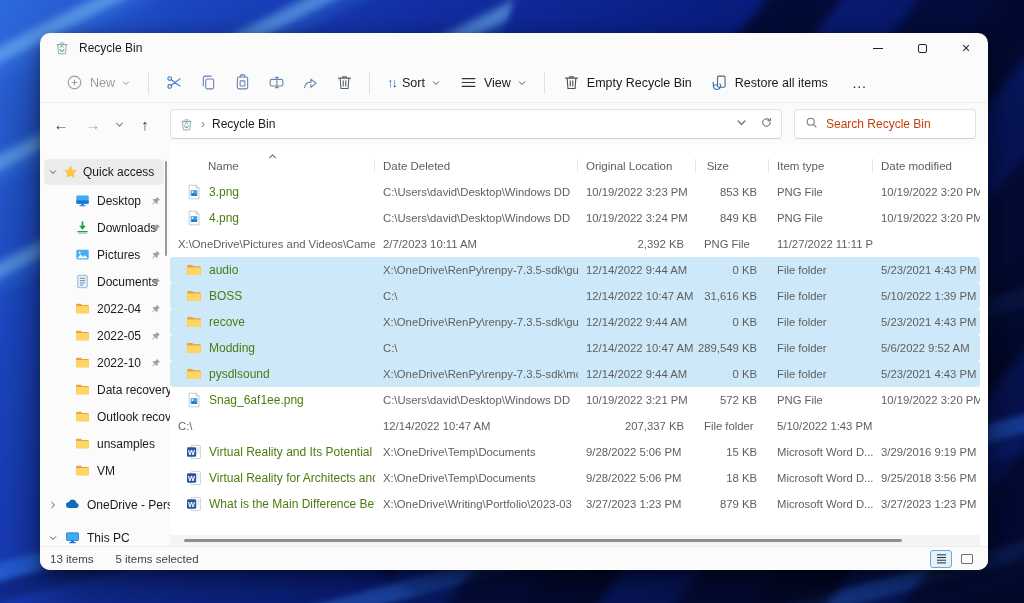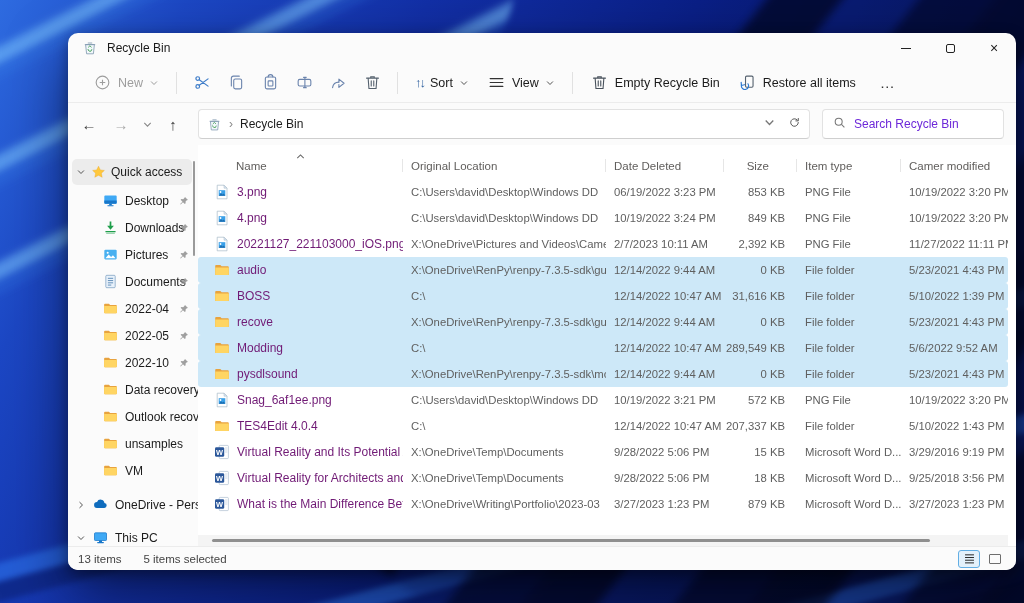--- a/index.html
+++ b/index.html
@@ -17,21 +17,21 @@
     background:repeating-linear-gradient(180deg, rgba(0,0,0,0) 0 34px, rgba(45,115,235,.6) 40px 52px, rgba(10,30,110,.55) 58px 72px, rgba(0,0,0,0) 78px 122px);
     filter:blur(2px); }
   .r3 { right:-220px; top:-100px; width:680px; height:950px; transform:rotate(38deg); opacity:.92;
     background:repeating-linear-gradient(90deg, rgba(3,8,40,.85) 0 60px, rgba(12,32,125,.35) 60px 120px, rgba(4,10,50,.8) 120px 180px);
     filter:blur(4px); }
 
   
   .window { position:absolute; left:40px; top:33px; width:948px; height:537px;
     background:#fbfbfb; border-radius:10px; overflow:hidden;
     box-shadow:0 24px 60px rgba(0,0,0,.5), 0 4px 14px rgba(0,0,0,.35);
-    font-size:12px; color:#1b1b1b;margin-left:28px; }
+    font-size:12px; color:#1b1b1b; }
 
   
   .titlebar { height:30px; display:flex; align-items:center; padding-left:14px; }
   .app-icon { width:16px; height:16px; margin-right:9px; display:inline-flex; }
   .app-icon svg, .fic svg, .sic svg, .pin svg { width:100%; height:100%; display:block; }
   .title { font-size:12px; }
   .win-controls { margin-left:auto; display:flex; height:100%; }
   .wc { width:44px; height:100%; display:flex; align-items:center; justify-content:center; color:#222; font-size:14px; }
   .wc-min { width:10px; height:1px; background:#222; display:block; }
   .wc-max { width:9px; height:9px; border:1px solid #222; border-radius:2px; display:block; }
@@ -57,21 +57,21 @@
   .nav-btn svg { width:11px; height:11px; }
   .addressbar { flex:0 0 612px; height:30px; margin-left:8px; background:#fff; border:1px solid #e2e2e2;
     border-bottom-color:#cfcfcf; border-radius:4px; display:flex; align-items:center; padding:0 8px; gap:7px; }
   .addr-crumb { font-size:12px; }
   .addr-chev { color:#8a8a8a; font-size:12px; }
   .addr-right { margin-left:auto; display:flex; align-items:center; gap:12px; color:#555; }
   .addr-right svg { width:13px; height:13px; }
   .searchbox { margin-left:10px; flex:1; height:30px; background:#fff; border:1px solid #e2e2e2;
     border-bottom-color:#cfcfcf; border-radius:4px; display:flex; align-items:center; padding:0 10px; gap:8px; }
   .searchbox svg { width:13px; height:13px; }
-  .search-ph { color:#6d28d9; font-size:12px; }
+  .search-ph { color:#c2410c; font-size:12px; }
 
   
   .body { position:relative; display:flex; height:401px; }
 
   
   .sidebar { position:relative; width:130px; flex:0 0 130px; padding-top:14px; overflow:hidden; }
   .side-header { display:flex; align-items:center; height:26px; margin:0 6px 2px 4px; padding-left:4px; gap:5px;
     background:#ececec; border-radius:5px; }
   .side-header .schev { width:10px; height:10px; color:#555; display:inline-flex; }
   .schev svg { width:10px; height:10px; }
@@ -86,29 +86,29 @@
   .side-scrollbar { position:absolute; right:3px; top:16px; width:2px; height:95px; background:#9a9a9a; border-radius:2px; }
 
   
   .list { position:relative; flex:1; background:#fff; padding:7px 8px 0 0; }
   .list-header { display:grid; grid-template-columns:205px 203px 118px 73px 104px 1fr; height:27px;
     align-items:center; color:#605e5c; font-size:11.5px; }
   .hcell { position:relative; padding-left:8px; height:100%; display:flex; align-items:center; }
   .hcell::after { content:''; position:absolute; right:0; top:7px; bottom:7px; width:1px; background:#e6e6e6; }
   .hcell:last-child::after { display:none; }
   .h-name { padding-left:38px; }
-  .h-size { justify-content:flex-end; padding-right:28px; }
+  .h-size { justify-content:flex-end; padding-right:40px; }
   .sortmark { position:absolute; top:-1px; left:50%; margin-left:-6px; color:#666; }
   .sortmark svg { width:11px; height:11px; }
 
   .row { display:grid; grid-template-columns:205px 203px 118px 73px 104px 1fr; height:26px; align-items:center;
     border-radius:3px; }
   .row.selected { background:#cde8f8; }
   .cell { white-space:nowrap; overflow:hidden; font-size:11.3px; color:#5f5f5f; padding-left:8px; }
-  .c-name { display:flex; align-items:center; gap:7px; padding-left:16px; font-size:12px; color:#701a75; }
+  .c-name { display:flex; align-items:center; gap:7px; padding-left:16px; font-size:12px; color:#4d7c0f; }
   .fic { width:16px; height:16px; flex:0 0 16px; }
   .fname { white-space:nowrap; overflow:hidden; }
   .c-size { text-align:right; padding-right:12px; padding-left:0; }
 
   .hscroll { position:absolute; left:0; right:8px; bottom:0; height:11px; background:#f4f4f4; display:flex; align-items:center; }
   .hthumb { margin-left:14px; width:718px; height:3px; background:#8f8f8f; border-radius:2px; }
 
   
   .statusbar { height:24px; display:flex; align-items:center; padding:0 10px; gap:22px;
     font-size:11.5px; color:#444; background:#fbfbfb; border-top:1px solid #ececec; }
@@ -483,51 +483,51 @@
 
       <section class="list">
         <div class="list-header">
           <div class="hcell h-name">
             <span class="sortmark"><svg viewBox="0 0 12 12" fill="none" stroke="currentColor" stroke-width="1.1">
                   <path d="M2.5 7.8L6 4.2l3.5 3.6"></path>
                 </svg></span>
             <span>Name</span>
           </div>
           <div class="hcell">
+              <span>Date Deleted</span>
+            </div>
+          <div class="hcell">
               <span>Original Location</span>
-            </div>
-          <div class="hcell">
-              <span>Date Deleted</span>
             </div>
           <div class="hcell h-size">
               <span>Size</span>
             </div>
           <div class="hcell">
               <span>Item type</span>
             </div>
           <div class="hcell">
-              <span>Camer modified</span>
+              <span>Date modified</span>
             </div>
         </div>
         <div id="rows">
             <div class="row">
               <div class="cell c-name">
                 <span class="fic">
                   <svg viewBox="0 0 16 16">
                     <path d="M3.2 1.2h6.8l3 3v10.6H3.2z" fill="#fff" stroke="#a8bac8" stroke-width=".7"></path>
                     <path d="M10 1.2l3 3H10z" fill="#d8e6f2" stroke="#a8bac8" stroke-width=".5"></path>
                     <rect x="4.7" y="6.2" width="6.6" height="5.6" fill="#3aa0e8"></rect>
                     <circle cx="6.5" cy="8" r=".9" fill="#fff"></circle>
                     <path d="M4.7 11.8l2.4-2.6 1.5 1.4 1.3-1.1 1.4 2.3z" fill="#1c6fb2"></path>
                   </svg>
                 </span>
                 <span class="fname">3.png</span>
               </div>
               <div class="cell c-loc">C:\Users\david\Desktop\Windows DD</div>
-              <div class="cell c-del">06/19/2022 3:23 PM</div>
+              <div class="cell c-del">10/19/2022 3:23 PM</div>
               <div class="cell c-size">853 KB</div>
               <div class="cell c-type">PNG File</div>
               <div class="cell c-mod">10/19/2022 3:20 PM</div>
             </div>
             <div class="row">
               <div class="cell c-name">
                 <span class="fic">
                   <svg viewBox="0 0 16 16">
                     <path d="M3.2 1.2h6.8l3 3v10.6H3.2z" fill="#fff" stroke="#a8bac8" stroke-width=".7"></path>
                     <path d="M10 1.2l3 3H10z" fill="#d8e6f2" stroke="#a8bac8" stroke-width=".5"></path>
@@ -538,147 +538,126 @@
                 </span>
                 <span class="fname">4.png</span>
               </div>
               <div class="cell c-loc">C:\Users\david\Desktop\Windows DD</div>
               <div class="cell c-del">10/19/2022 3:24 PM</div>
               <div class="cell c-size">849 KB</div>
               <div class="cell c-type">PNG File</div>
               <div class="cell c-mod">10/19/2022 3:20 PM</div>
             </div>
             <div class="row">
+              <div class="cell c-loc">X:\OneDrive\Pictures and Videos\Camer...</div>
+              <div class="cell c-del">2/7/2023 10:11 AM</div>
+              <div class="cell c-size">2,392 KB</div>
+              <div class="cell c-type">PNG File</div>
+              <div class="cell c-mod">11/27/2022 11:11 PM</div>
+            </div>
+            <div class="row selected">
+              <div class="cell c-name">
+                <span class="fic">
+                  <svg viewBox="0 0 16 16">
+                    <path d="M1.2 3.8c0-.5.4-.9.9-.9h3.8c.3 0 .5.1.7.3l1 1.1h6.3c.5 0 .9.4.9.9v7c0 .5-.4.9-.9.9H2.1c-.5 0-.9-.4-.9-.9z" fill="#e8a33e"></path>
+                    <path d="M1.2 5.4h13.6v6.8c0 .5-.4.9-.9.9H2.1c-.5 0-.9-.4-.9-.9z" fill="#ffd563"></path>
+                  </svg>
+                </span>
+                <span class="fname">audio</span>
+              </div>
+              <div class="cell c-loc">X:\OneDrive\RenPy\renpy-7.3.5-sdk\gui\...</div>
+              <div class="cell c-del">12/14/2022 9:44 AM</div>
+              <div class="cell c-size">0 KB</div>
+              <div class="cell c-type">File folder</div>
+              <div class="cell c-mod">5/23/2021 4:43 PM</div>
+            </div>
+            <div class="row selected">
+              <div class="cell c-name">
+                <span class="fic">
+                  <svg viewBox="0 0 16 16">
+                    <path d="M1.2 3.8c0-.5.4-.9.9-.9h3.8c.3 0 .5.1.7.3l1 1.1h6.3c.5 0 .9.4.9.9v7c0 .5-.4.9-.9.9H2.1c-.5 0-.9-.4-.9-.9z" fill="#e8a33e"></path>
+                    <path d="M1.2 5.4h13.6v6.8c0 .5-.4.9-.9.9H2.1c-.5 0-.9-.4-.9-.9z" fill="#ffd563"></path>
+                  </svg>
+                </span>
+                <span class="fname">BOSS</span>
+              </div>
+              <div class="cell c-loc">C:\</div>
+              <div class="cell c-del">12/14/2022 10:47 AM</div>
+              <div class="cell c-size">31,616 KB</div>
+              <div class="cell c-type">File folder</div>
+              <div class="cell c-mod">5/10/2022 1:39 PM</div>
+            </div>
+            <div class="row selected">
+              <div class="cell c-name">
+                <span class="fic">
+                  <svg viewBox="0 0 16 16">
+                    <path d="M1.2 3.8c0-.5.4-.9.9-.9h3.8c.3 0 .5.1.7.3l1 1.1h6.3c.5 0 .9.4.9.9v7c0 .5-.4.9-.9.9H2.1c-.5 0-.9-.4-.9-.9z" fill="#e8a33e"></path>
+                    <path d="M1.2 5.4h13.6v6.8c0 .5-.4.9-.9.9H2.1c-.5 0-.9-.4-.9-.9z" fill="#ffd563"></path>
+                  </svg>
+                </span>
+                <span class="fname">recove</span>
+              </div>
+              <div class="cell c-loc">X:\OneDrive\RenPy\renpy-7.3.5-sdk\gui\...</div>
+              <div class="cell c-del">12/14/2022 9:44 AM</div>
+              <div class="cell c-size">0 KB</div>
+              <div class="cell c-type">File folder</div>
+              <div class="cell c-mod">5/23/2021 4:43 PM</div>
+            </div>
+            <div class="row selected">
+              <div class="cell c-name">
+                <span class="fic">
+                  <svg viewBox="0 0 16 16">
+                    <path d="M1.2 3.8c0-.5.4-.9.9-.9h3.8c.3 0 .5.1.7.3l1 1.1h6.3c.5 0 .9.4.9.9v7c0 .5-.4.9-.9.9H2.1c-.5 0-.9-.4-.9-.9z" fill="#e8a33e"></path>
+                    <path d="M1.2 5.4h13.6v6.8c0 .5-.4.9-.9.9H2.1c-.5 0-.9-.4-.9-.9z" fill="#ffd563"></path>
+                  </svg>
+                </span>
+                <span class="fname">Modding</span>
+              </div>
+              <div class="cell c-loc">C:\</div>
+              <div class="cell c-del">12/14/2022 10:47 AM</div>
+              <div class="cell c-size">289,549 KB</div>
+              <div class="cell c-type">File folder</div>
+              <div class="cell c-mod">5/6/2022 9:52 AM</div>
+            </div>
+            <div class="row selected">
+              <div class="cell c-name">
+                <span class="fic">
+                  <svg viewBox="0 0 16 16">
+                    <path d="M1.2 3.8c0-.5.4-.9.9-.9h3.8c.3 0 .5.1.7.3l1 1.1h6.3c.5 0 .9.4.9.9v7c0 .5-.4.9-.9.9H2.1c-.5 0-.9-.4-.9-.9z" fill="#e8a33e"></path>
+                    <path d="M1.2 5.4h13.6v6.8c0 .5-.4.9-.9.9H2.1c-.5 0-.9-.4-.9-.9z" fill="#ffd563"></path>
+                  </svg>
+                </span>
+                <span class="fname">pysdlsound</span>
+              </div>
+              <div class="cell c-loc">X:\OneDrive\RenPy\renpy-7.3.5-sdk\mo...</div>
+              <div class="cell c-del">12/14/2022 9:44 AM</div>
+              <div class="cell c-size">0 KB</div>
+              <div class="cell c-type">File folder</div>
+              <div class="cell c-mod">5/23/2021 4:43 PM</div>
+            </div>
+            <div class="row">
               <div class="cell c-name">
                 <span class="fic">
                   <svg viewBox="0 0 16 16">
                     <path d="M3.2 1.2h6.8l3 3v10.6H3.2z" fill="#fff" stroke="#a8bac8" stroke-width=".7"></path>
                     <path d="M10 1.2l3 3H10z" fill="#d8e6f2" stroke="#a8bac8" stroke-width=".5"></path>
                     <rect x="4.7" y="6.2" width="6.6" height="5.6" fill="#3aa0e8"></rect>
                     <circle cx="6.5" cy="8" r=".9" fill="#fff"></circle>
                     <path d="M4.7 11.8l2.4-2.6 1.5 1.4 1.3-1.1 1.4 2.3z" fill="#1c6fb2"></path>
                   </svg>
                 </span>
-                <span class="fname">20221127_221103000_iOS.png</span>
-              </div>
-              <div class="cell c-loc">X:\OneDrive\Pictures and Videos\Camer...</div>
-              <div class="cell c-del">2/7/2023 10:11 AM</div>
-              <div class="cell c-size">2,392 KB</div>
-              <div class="cell c-type">PNG File</div>
-              <div class="cell c-mod">11/27/2022 11:11 PM</div>
-            </div>
-            <div class="row selected">
-              <div class="cell c-name">
-                <span class="fic">
-                  <svg viewBox="0 0 16 16">
-                    <path d="M1.2 3.8c0-.5.4-.9.9-.9h3.8c.3 0 .5.1.7.3l1 1.1h6.3c.5 0 .9.4.9.9v7c0 .5-.4.9-.9.9H2.1c-.5 0-.9-.4-.9-.9z" fill="#e8a33e"></path>
-                    <path d="M1.2 5.4h13.6v6.8c0 .5-.4.9-.9.9H2.1c-.5 0-.9-.4-.9-.9z" fill="#ffd563"></path>
-                  </svg>
-                </span>
-                <span class="fname">audio</span>
-              </div>
-              <div class="cell c-loc">X:\OneDrive\RenPy\renpy-7.3.5-sdk\gui\...</div>
-              <div class="cell c-del">12/14/2022 9:44 AM</div>
-              <div class="cell c-size">0 KB</div>
-              <div class="cell c-type">File folder</div>
-              <div class="cell c-mod">5/23/2021 4:43 PM</div>
-            </div>
-            <div class="row selected">
-              <div class="cell c-name">
-                <span class="fic">
-                  <svg viewBox="0 0 16 16">
-                    <path d="M1.2 3.8c0-.5.4-.9.9-.9h3.8c.3 0 .5.1.7.3l1 1.1h6.3c.5 0 .9.4.9.9v7c0 .5-.4.9-.9.9H2.1c-.5 0-.9-.4-.9-.9z" fill="#e8a33e"></path>
-                    <path d="M1.2 5.4h13.6v6.8c0 .5-.4.9-.9.9H2.1c-.5 0-.9-.4-.9-.9z" fill="#ffd563"></path>
-                  </svg>
-                </span>
-                <span class="fname">BOSS</span>
-              </div>
-              <div class="cell c-loc">C:\</div>
-              <div class="cell c-del">12/14/2022 10:47 AM</div>
-              <div class="cell c-size">31,616 KB</div>
-              <div class="cell c-type">File folder</div>
-              <div class="cell c-mod">5/10/2022 1:39 PM</div>
-            </div>
-            <div class="row selected">
-              <div class="cell c-name">
-                <span class="fic">
-                  <svg viewBox="0 0 16 16">
-                    <path d="M1.2 3.8c0-.5.4-.9.9-.9h3.8c.3 0 .5.1.7.3l1 1.1h6.3c.5 0 .9.4.9.9v7c0 .5-.4.9-.9.9H2.1c-.5 0-.9-.4-.9-.9z" fill="#e8a33e"></path>
-                    <path d="M1.2 5.4h13.6v6.8c0 .5-.4.9-.9.9H2.1c-.5 0-.9-.4-.9-.9z" fill="#ffd563"></path>
-                  </svg>
-                </span>
-                <span class="fname">recove</span>
-              </div>
-              <div class="cell c-loc">X:\OneDrive\RenPy\renpy-7.3.5-sdk\gui\...</div>
-              <div class="cell c-del">12/14/2022 9:44 AM</div>
-              <div class="cell c-size">0 KB</div>
-              <div class="cell c-type">File folder</div>
-              <div class="cell c-mod">5/23/2021 4:43 PM</div>
-            </div>
-            <div class="row selected">
-              <div class="cell c-name">
-                <span class="fic">
-                  <svg viewBox="0 0 16 16">
-                    <path d="M1.2 3.8c0-.5.4-.9.9-.9h3.8c.3 0 .5.1.7.3l1 1.1h6.3c.5 0 .9.4.9.9v7c0 .5-.4.9-.9.9H2.1c-.5 0-.9-.4-.9-.9z" fill="#e8a33e"></path>
-                    <path d="M1.2 5.4h13.6v6.8c0 .5-.4.9-.9.9H2.1c-.5 0-.9-.4-.9-.9z" fill="#ffd563"></path>
-                  </svg>
-                </span>
-                <span class="fname">Modding</span>
-              </div>
-              <div class="cell c-loc">C:\</div>
-              <div class="cell c-del">12/14/2022 10:47 AM</div>
-              <div class="cell c-size">289,549 KB</div>
-              <div class="cell c-type">File folder</div>
-              <div class="cell c-mod">5/6/2022 9:52 AM</div>
-            </div>
-            <div class="row selected">
-              <div class="cell c-name">
-                <span class="fic">
-                  <svg viewBox="0 0 16 16">
-                    <path d="M1.2 3.8c0-.5.4-.9.9-.9h3.8c.3 0 .5.1.7.3l1 1.1h6.3c.5 0 .9.4.9.9v7c0 .5-.4.9-.9.9H2.1c-.5 0-.9-.4-.9-.9z" fill="#e8a33e"></path>
-                    <path d="M1.2 5.4h13.6v6.8c0 .5-.4.9-.9.9H2.1c-.5 0-.9-.4-.9-.9z" fill="#ffd563"></path>
-                  </svg>
-                </span>
-                <span class="fname">pysdlsound</span>
-              </div>
-              <div class="cell c-loc">X:\OneDrive\RenPy\renpy-7.3.5-sdk\mo...</div>
-              <div class="cell c-del">12/14/2022 9:44 AM</div>
-              <div class="cell c-size">0 KB</div>
-              <div class="cell c-type">File folder</div>
-              <div class="cell c-mod">5/23/2021 4:43 PM</div>
-            </div>
-            <div class="row">
-              <div class="cell c-name">
-                <span class="fic">
-                  <svg viewBox="0 0 16 16">
-                    <path d="M3.2 1.2h6.8l3 3v10.6H3.2z" fill="#fff" stroke="#a8bac8" stroke-width=".7"></path>
-                    <path d="M10 1.2l3 3H10z" fill="#d8e6f2" stroke="#a8bac8" stroke-width=".5"></path>
-                    <rect x="4.7" y="6.2" width="6.6" height="5.6" fill="#3aa0e8"></rect>
-                    <circle cx="6.5" cy="8" r=".9" fill="#fff"></circle>
-                    <path d="M4.7 11.8l2.4-2.6 1.5 1.4 1.3-1.1 1.4 2.3z" fill="#1c6fb2"></path>
-                  </svg>
-                </span>
                 <span class="fname">Snag_6af1ee.png</span>
               </div>
               <div class="cell c-loc">C:\Users\david\Desktop\Windows DD</div>
               <div class="cell c-del">10/19/2022 3:21 PM</div>
               <div class="cell c-size">572 KB</div>
               <div class="cell c-type">PNG File</div>
               <div class="cell c-mod">10/19/2022 3:20 PM</div>
             </div>
             <div class="row">
-              <div class="cell c-name">
-                <span class="fic">
-                  <svg viewBox="0 0 16 16">
-                    <path d="M1.2 3.8c0-.5.4-.9.9-.9h3.8c.3 0 .5.1.7.3l1 1.1h6.3c.5 0 .9.4.9.9v7c0 .5-.4.9-.9.9H2.1c-.5 0-.9-.4-.9-.9z" fill="#e8a33e"></path>
-                    <path d="M1.2 5.4h13.6v6.8c0 .5-.4.9-.9.9H2.1c-.5 0-.9-.4-.9-.9z" fill="#ffd563"></path>
-                  </svg>
-                </span>
-                <span class="fname">TES4Edit 4.0.4</span>
-              </div>
               <div class="cell c-loc">C:\</div>
               <div class="cell c-del">12/14/2022 10:47 AM</div>
               <div class="cell c-size">207,337 KB</div>
               <div class="cell c-type">File folder</div>
               <div class="cell c-mod">5/10/2022 1:43 PM</div>
             </div>
             <div class="row">
               <div class="cell c-name">
                 <span class="fic">
                   <svg viewBox="0 0 16 16">

